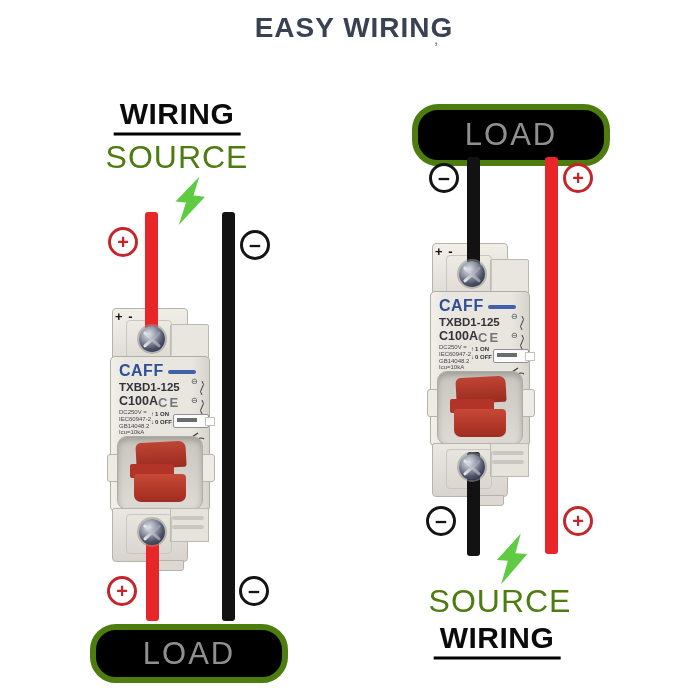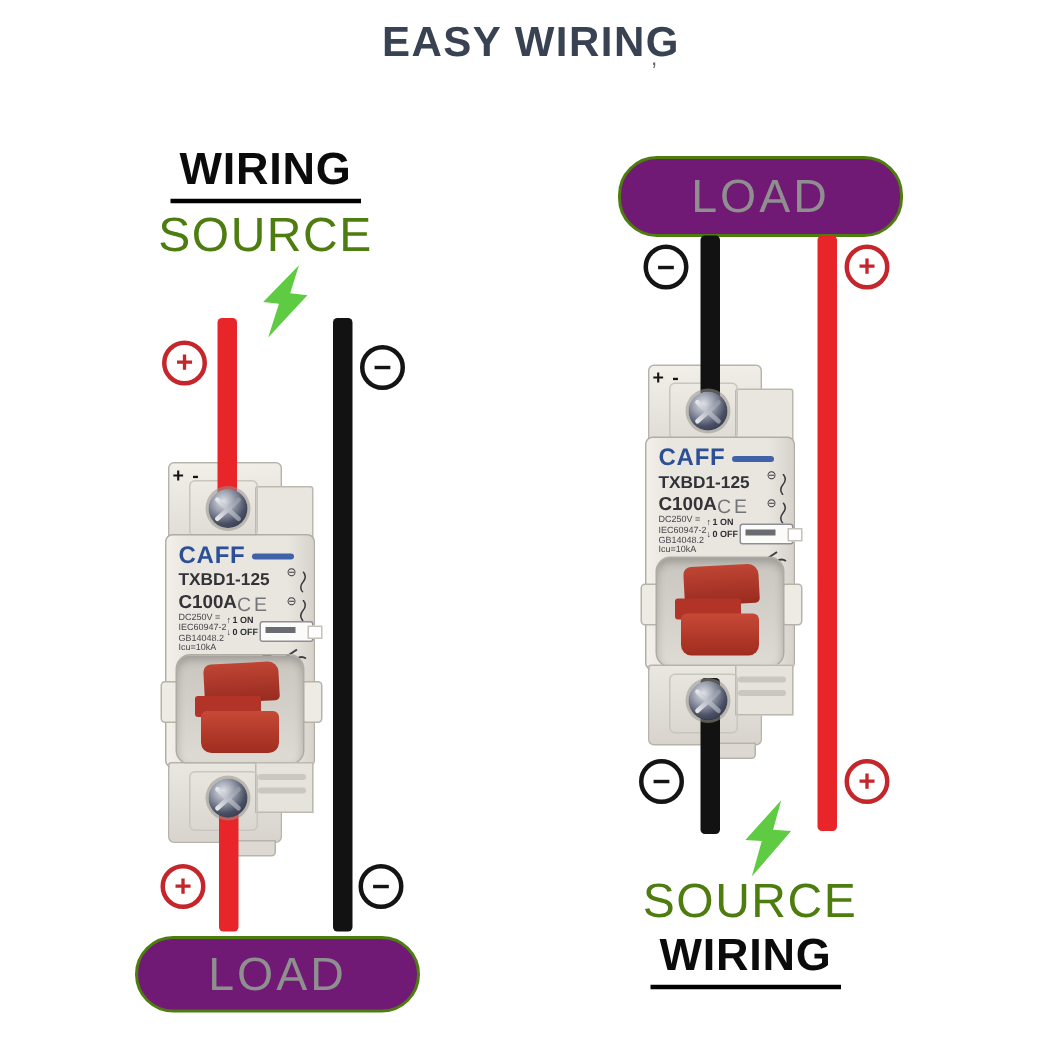--- a/index.html
+++ b/index.html
@@ -10,21 +10,21 @@
   .page-title{position:absolute;left:354px;top:28px;transform:translate(-50%,-50%);
     font-size:28px;font-weight:800;letter-spacing:1px;color:#394252;white-space:nowrap;}
   .title-tick{position:absolute;left:434px;top:30px;font-size:15px;color:#6a6a6a;}
   .heading{position:absolute;transform:translate(-50%,-50%);font-size:30px;font-weight:800;
     color:#0b0b0b;letter-spacing:0.5px;border-bottom:3px solid #000;padding:0 6px 2px 6px;
     white-space:nowrap;}
   .subheading{position:absolute;transform:translate(-50%,-50%);font-size:32px;color:#4d7c0f;
     letter-spacing:1px;white-space:nowrap;}
 
   
-  .pill{position:absolute;border:2px solid #4d7c0f;border-radius:26px;background:#701a75;
+  .pill{position:absolute;border:6px solid #4d7c0f;border-radius:26px;background:#000000;
     display:flex;align-items:center;justify-content:center;color:#8f8f8f;
     font-size:31px;letter-spacing:2px;}
 
   
   .term{position:absolute;width:24px;height:24px;border-radius:50%;background:#fff;
     display:flex;align-items:center;justify-content:center;font-weight:bold;line-height:1;}
   .term.pos{border:3px solid #c4262c;color:#c4262c;font-size:20px;}
   .term.neg{border:3px solid #141414;color:#141414;font-size:21px;}
 
   
@@ -46,21 +46,21 @@
   .bk-mark{position:absolute;left:5px;top:1px;font-size:13px;font-weight:bold;color:#141414;letter-spacing:1px;}
   .bk-body{position:absolute;left:0;top:48px;width:98px;height:154px;
     background:linear-gradient(90deg,#f3f0ea 0%,#e9e6e0 15%,#e9e6e0 82%,#d7d3cc 100%);
     border:1px solid #b0ada5;border-radius:5px;}
   .bk-brand-row{position:absolute;left:8px;top:5px;white-space:nowrap;}
   .bk-brand{font-size:16px;font-weight:800;color:#2d4f96;letter-spacing:0.5px;text-align:right;}
   .bk-brand-line{display:inline-block;width:28px;height:4px;background:#3f62a8;margin-left:4px;margin-bottom:2px;border-radius:2px;}
   .bk-model{position:absolute;left:8px;top:24px;font-size:11.5px;font-weight:bold;color:#323237;white-space:nowrap;}
   .bk-rating{position:absolute;left:8px;top:37px;font-size:12.5px;font-weight:bold;color:#323237;text-align:center;}
   .bk-specs{position:absolute;left:8px;top:52px;font-size:6px;line-height:6.8px;color:#45464c;white-space:nowrap;}
-  .bk-ce{position:absolute;left:47px;top:38px;font-size:13px;font-weight:normal;color:#74757b;letter-spacing:2px;}
+  .bk-ce{position:absolute;left:47px;top:38px;font-size:13px;font-weight:bold;color:#74757b;letter-spacing:2px;}
   .bk-onoff{position:absolute;left:40px;top:53px;font-size:6px;font-weight:bold;color:#2e2f35;line-height:8px;white-space:nowrap;}
   .bk-onoff span{margin-right:1px;}
   .bk-sym{position:absolute;font-size:8px;color:#3a3b41;line-height:1;}
   .bk-squig{position:absolute;}
   .bk-window{position:absolute;left:62px;top:57px;width:34px;height:12px;background:#fbfbfa;
     border:1px solid #8f9095;border-radius:2px;}
   .bk-window::before{content:"";position:absolute;left:3px;top:3px;width:20px;height:4px;background:#6b6c72;}
   .bk-window::after{content:"";position:absolute;right:-7px;top:2px;width:8px;height:7px;background:#fff;border:1px solid #c5c2ba;}
   .bk-circuit{position:absolute;left:54px;top:74px;}
   .bk-ear{position:absolute;top:146px;width:12px;height:26px;background:#eeebe5;border:1px solid #b6b3ab;border-radius:3px;}

